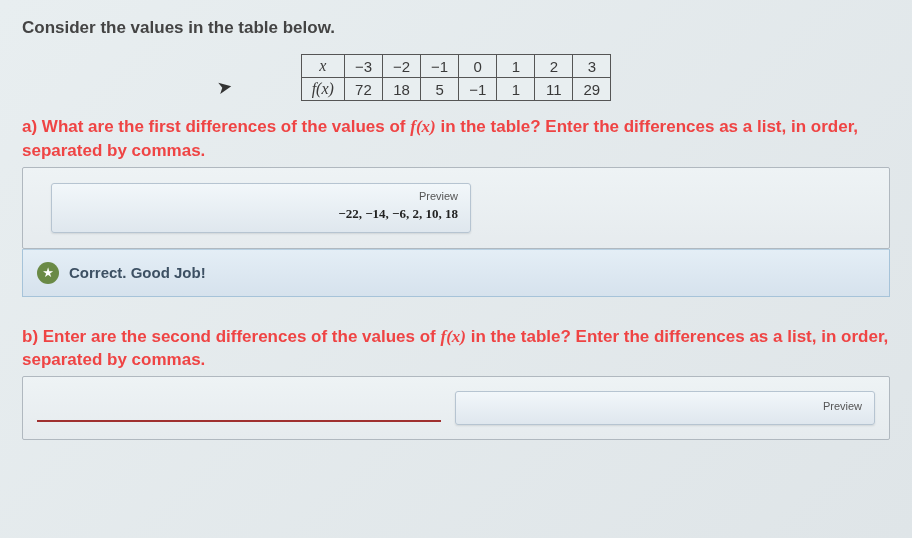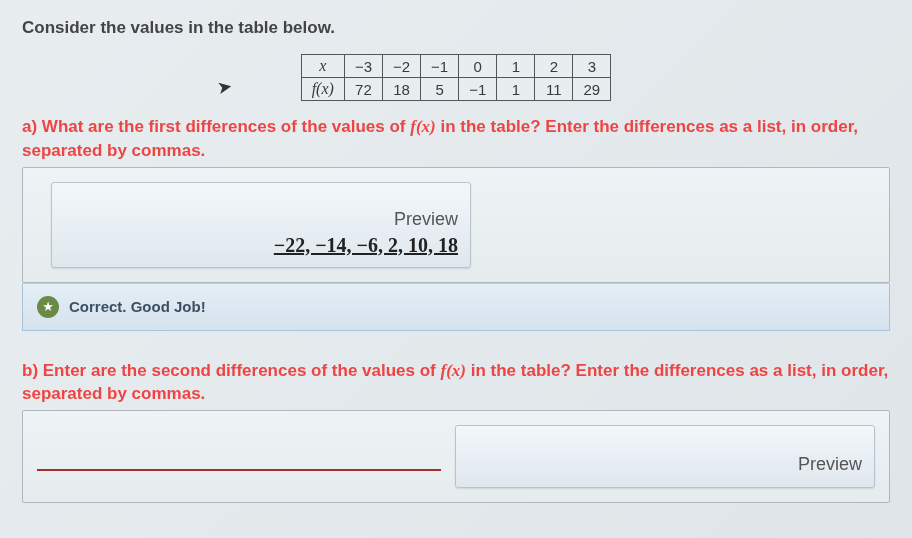--- a/index.html
+++ b/index.html
@@ -81,33 +81,31 @@
     .preview-box {
       width: 420px;
       margin-left: 14px;
       background: linear-gradient(#f2f7fa, #dfe7ee);
       border: 1px solid #b6c4d1;
       border-radius: 3px;
       padding: 6px 12px 10px 12px;
       box-shadow: 0 1px 2px rgba(0,0,0,0.1);
     }
     .preview-label {
-      font-size: 18px;
+      font-size: 11px;
       color: #555;
       text-align: right;
       margin-bottom: 4px;
-      margin-top: 20px;
     }
     .preview-value {
       font-family: "Times New Roman", serif;
-      font-size: 20px;
+      font-size: 13px;
       font-weight: 600;
       color: #222;
       text-align: right;
-      text-decoration: underline;
     }
     .feedback-panel {
       border: 1px solid #a6c3d9;
       border-top: 1px solid #b8d0e2;
       background: linear-gradient(#e4eef6, #d6e2ed);
       padding: 12px 14px;
       display: flex;
       align-items: center;
       gap: 10px;
       margin-bottom: 28px;

